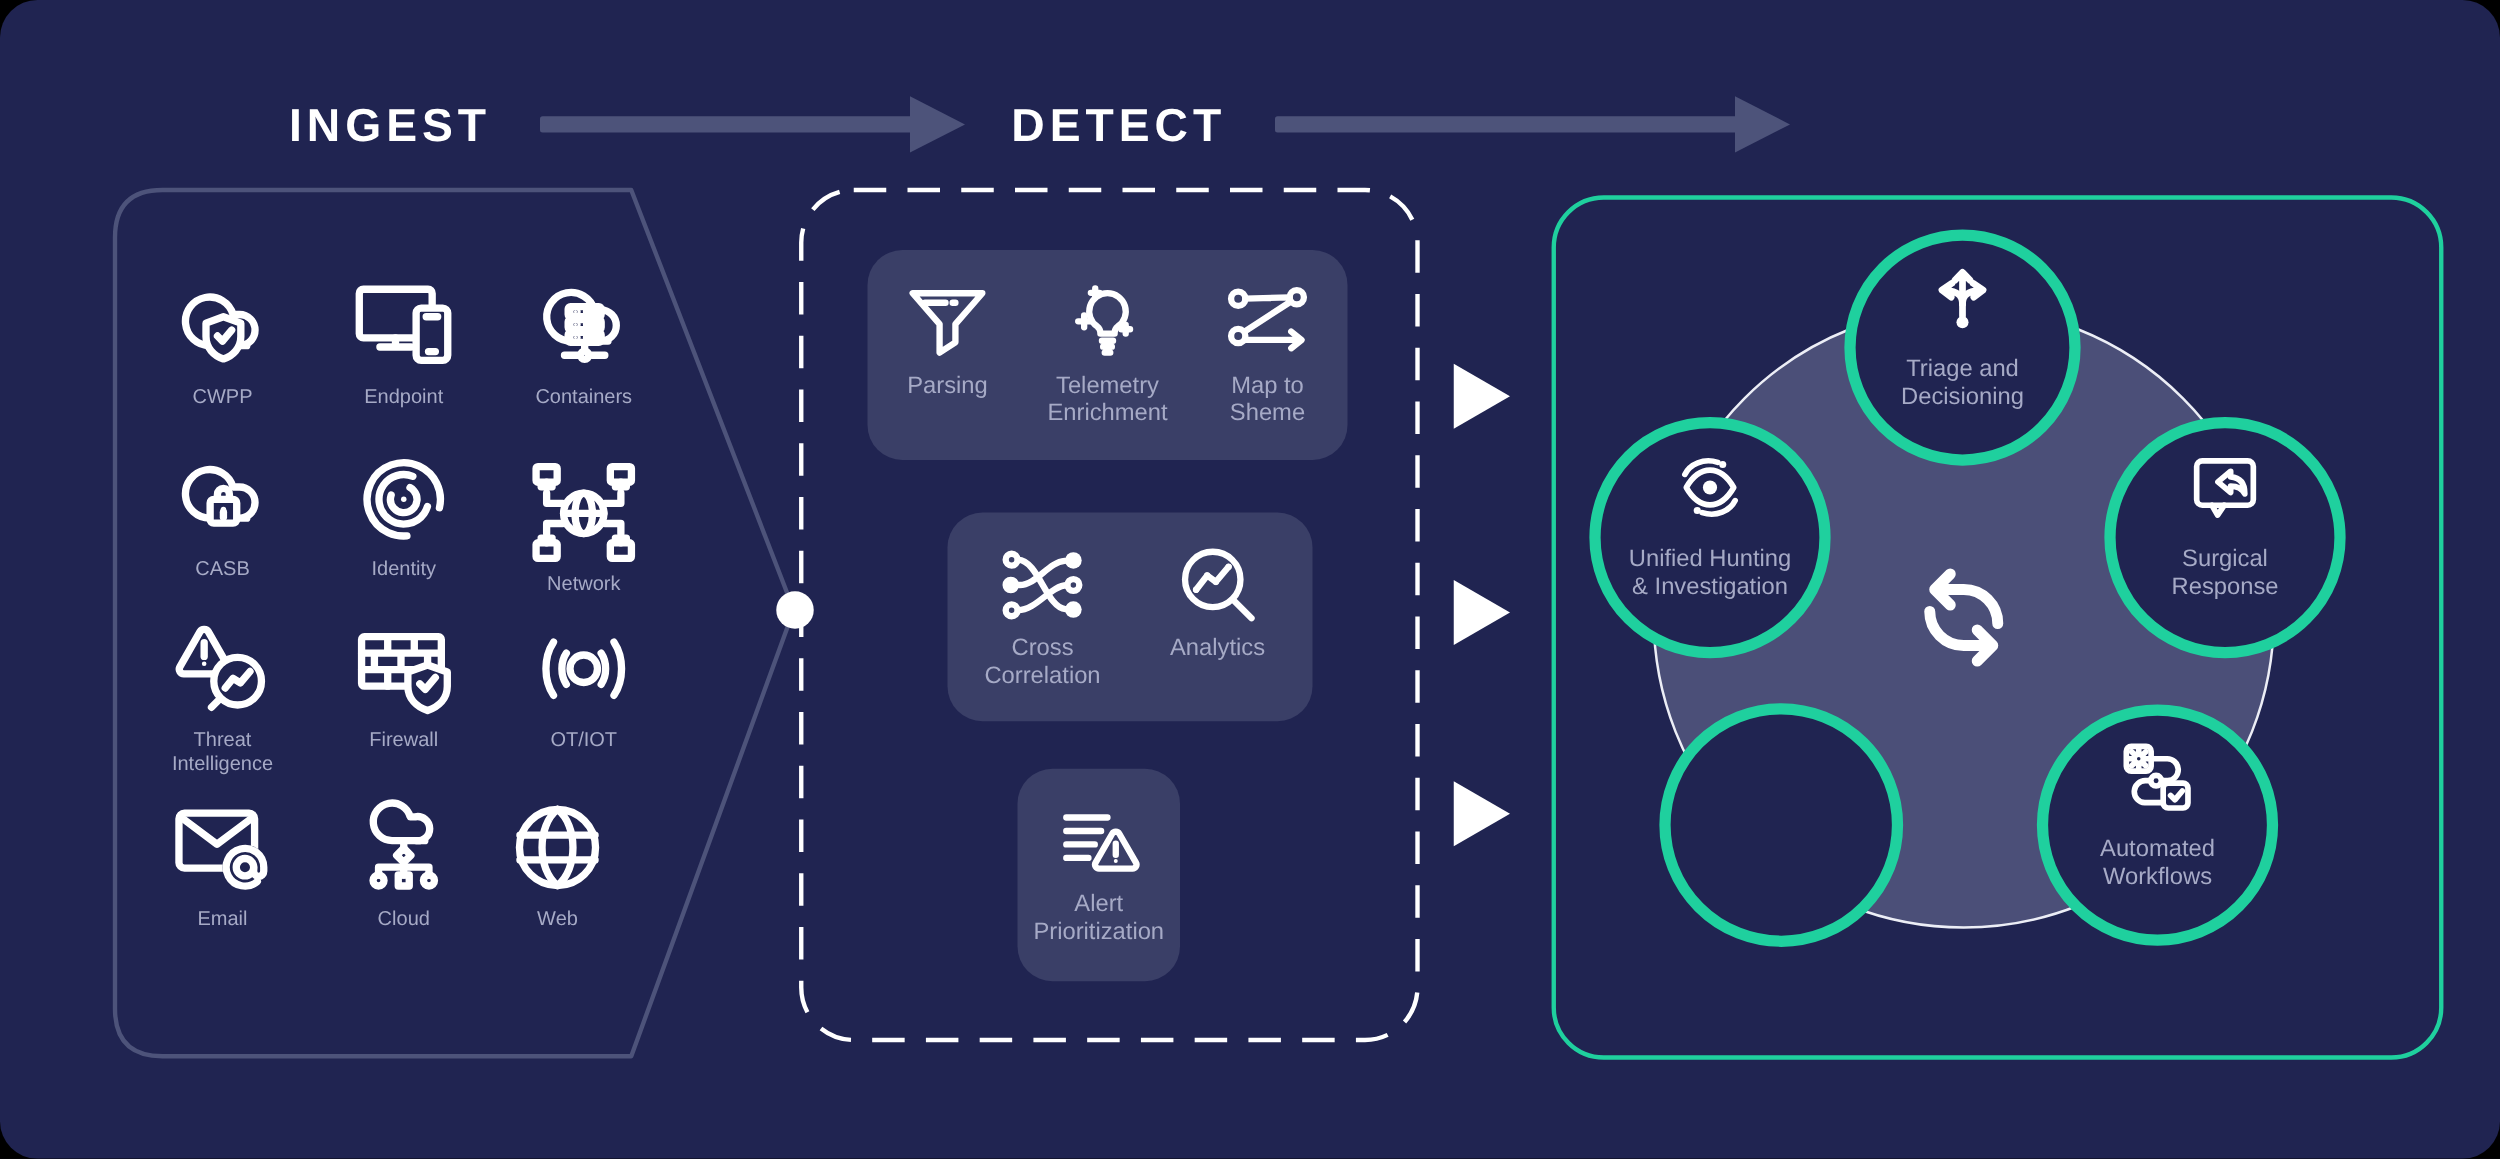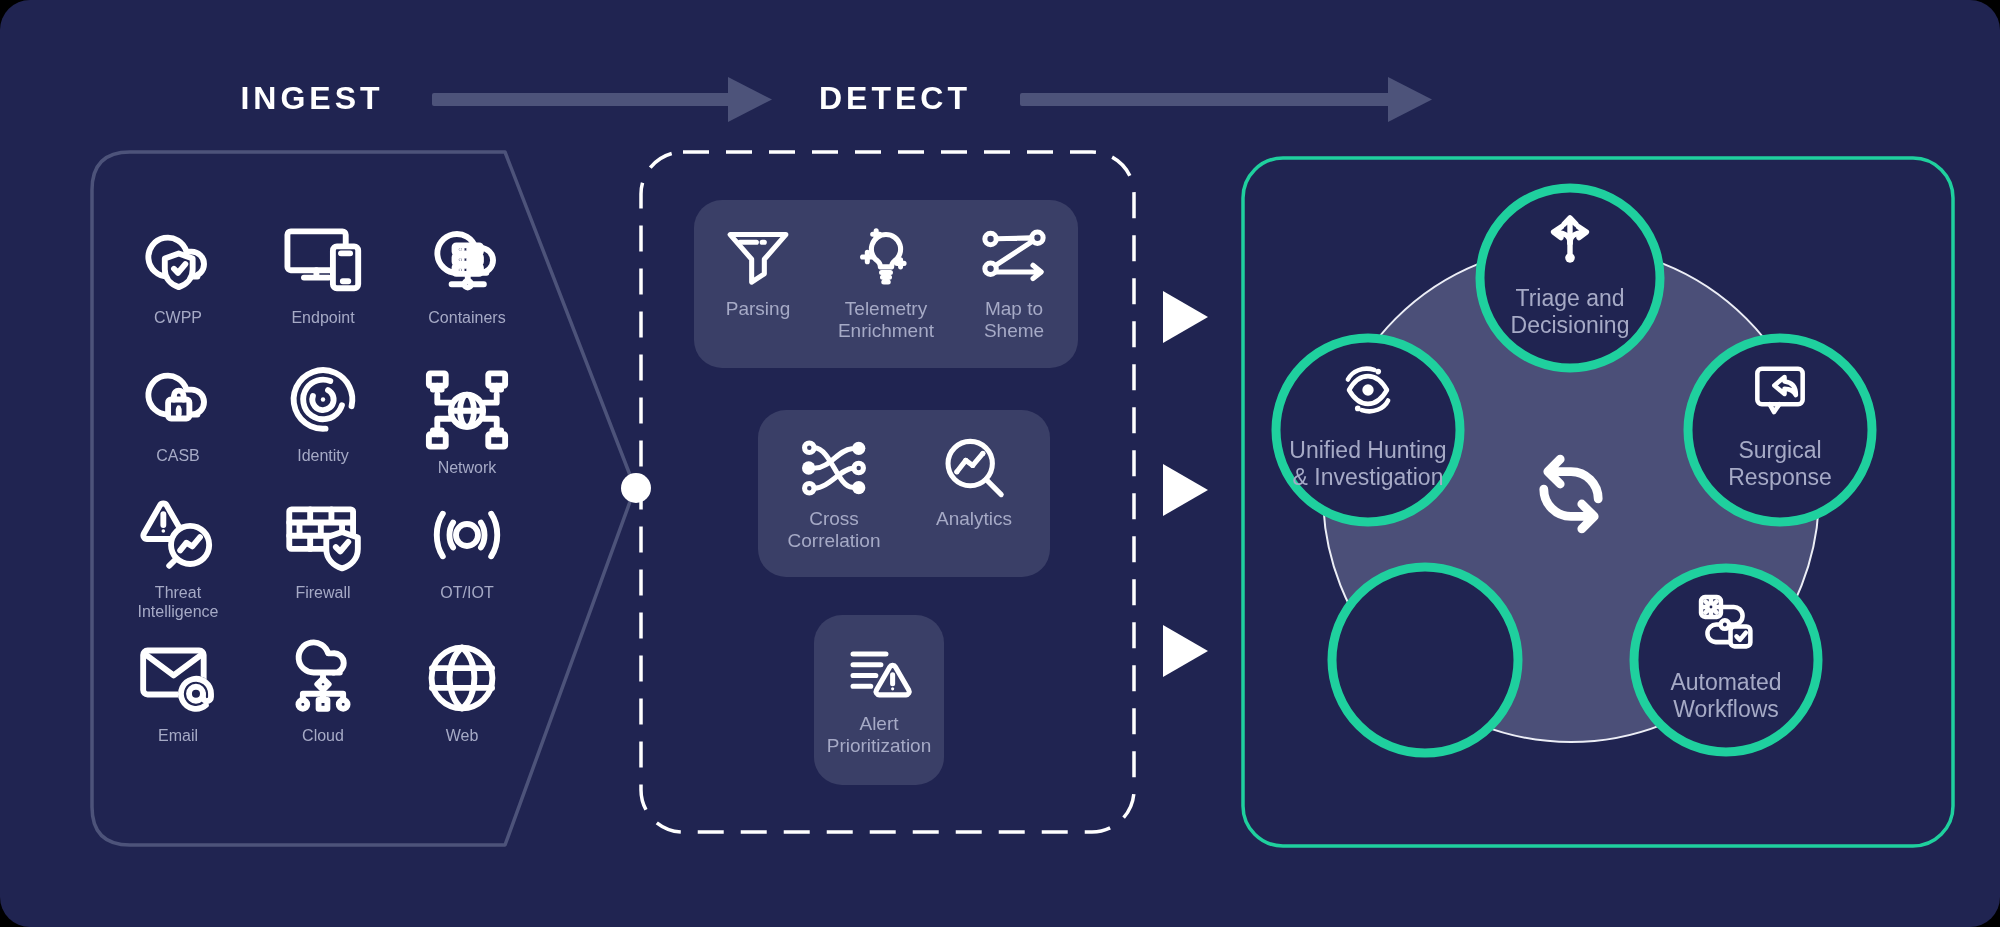--- a/index.html
+++ b/index.html
@@ -1,29 +1,29 @@
 <!DOCTYPE html>
 <html><head>
 <meta charset="utf-8">
 <style>
   html,body{margin:0;padding:0;background:#000;}
   body{font-family:"Liberation Sans","DejaVu Sans",sans-serif;}
   .frame{position:relative;width:2000px;height:927px;background:#202451;border-radius:30px;overflow:hidden;}
   .bg-svg{position:absolute;left:0;top:0;width:2000px;height:927px;}
-  .hdr{position:absolute;top:80px;transform:translateX(-50%);color:#fff;font-size:32px;font-weight:700;letter-spacing:4px;white-space:nowrap;}
+  .hdr{position:absolute;top:80px;transform:translateX(-50%);color:#fff;font-size:37px;font-weight:700;letter-spacing:4px;white-space:nowrap;}
   .gitem{position:absolute;width:144px;display:flex;flex-direction:column;align-items:center;}
   .gitem .icon{width:88px;height:88px;}
   .glabel{font-size:16px;color:#a6aac6;text-align:center;white-space:pre-line;line-height:1.18;margin-top:5px;}
   .dbox{position:absolute;background:#3a3f67;border-radius:28px;display:flex;justify-content:space-evenly;align-items:flex-start;padding-top:20px;box-sizing:border-box;}
   .ditem{display:flex;flex-direction:column;align-items:center;width:128px;}
   .ditem .icon{width:76px;height:76px;}
   .ditem .glabel{font-size:19px;margin-top:2px;}
   .rnode{position:absolute;width:184px;display:flex;flex-direction:column;align-items:center;}
   .rnode .icon{width:68px;height:68px;}
-  .rnode .glabel{font-size:23px;margin-top:13px;}
+  .rnode .glabel{font-size:19px;margin-top:13px;}
   .rnode.tight .glabel{margin-top:8px;}
   .sync{position:absolute;width:96px;height:96px;}
   .icon{--icon-bg:#202451;}
   .dbox .icon{--icon-bg:#3a3f67;}
   .icon svg{width:100%;height:100%;display:block;fill:none;stroke:#fff;stroke-width:1.6;stroke-linecap:round;stroke-linejoin:round;}
 </style>
 </head>
 <body>
 
 <div class="frame">
@@ -207,21 +207,21 @@
       <path d="M12 10.6 v2"></path>
       <rect x="10.9" y="12.6" width="2.2" height="2.2" transform="rotate(45 12 13.7)"></rect>
       <path d="M12 14.9 v1.4 M6.5 16.3 v-0 M12 16.3 H6.5 V18 M12 16.3 H17.5 V18 M12 16.3 V18"></path>
       <circle cx="6.5" cy="19.2" r="1.2"></circle>
       <rect x="10.8" y="18" width="2.4" height="2.4"></rect>
       <circle cx="17.5" cy="19.2" r="1.2"></circle>
     </svg>
       </span>
     <span class="glabel">Cloud</span>
   </div>
-  <div class="gitem" style="left:390px;top:634px">
+  <div class="gitem" style="left:374px;top:634px">
     <span class="icon">
         <svg viewBox="0 0 24 24">
       <circle cx="12" cy="12" r="8.3"></circle>
       <path d="M12 3.7 C7.5 7.2 7.5 16.8 12 20.3 M12 3.7 C16.5 7.2 16.5 16.8 12 20.3 M3.8 9.3 H20.2 M3.8 14.7 H20.2"></path>
     </svg>
       </span>
     <span class="glabel">Web</span>
   </div>
 
   <div class="dbox" style="left:694px;top:200px;width:384px;height:168px">

